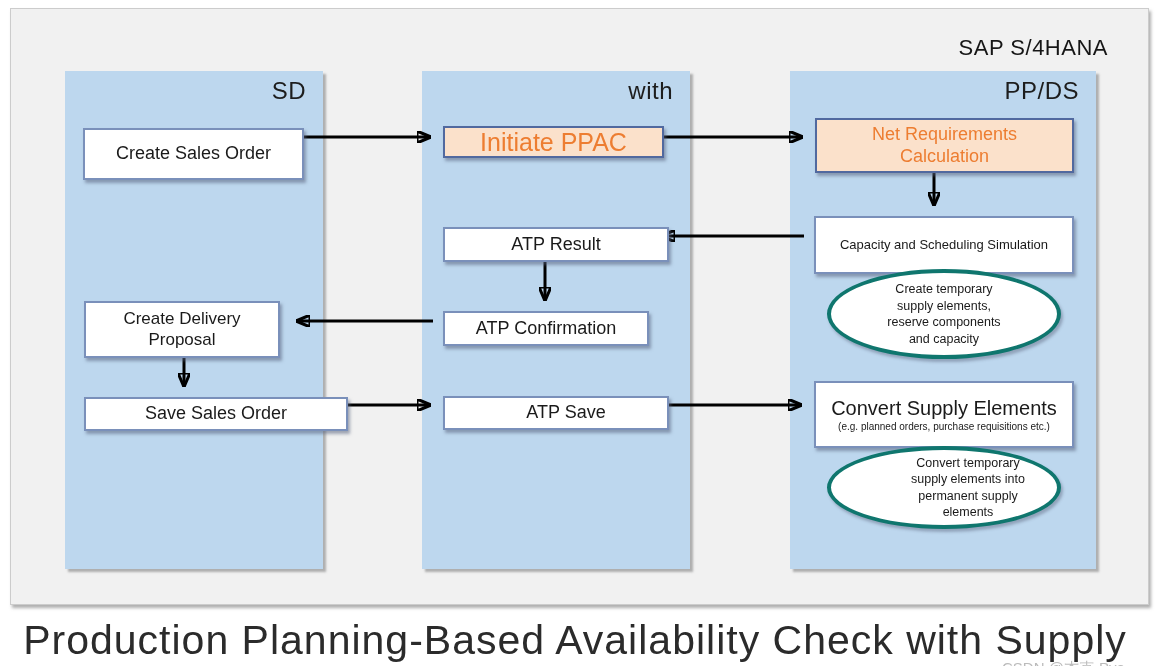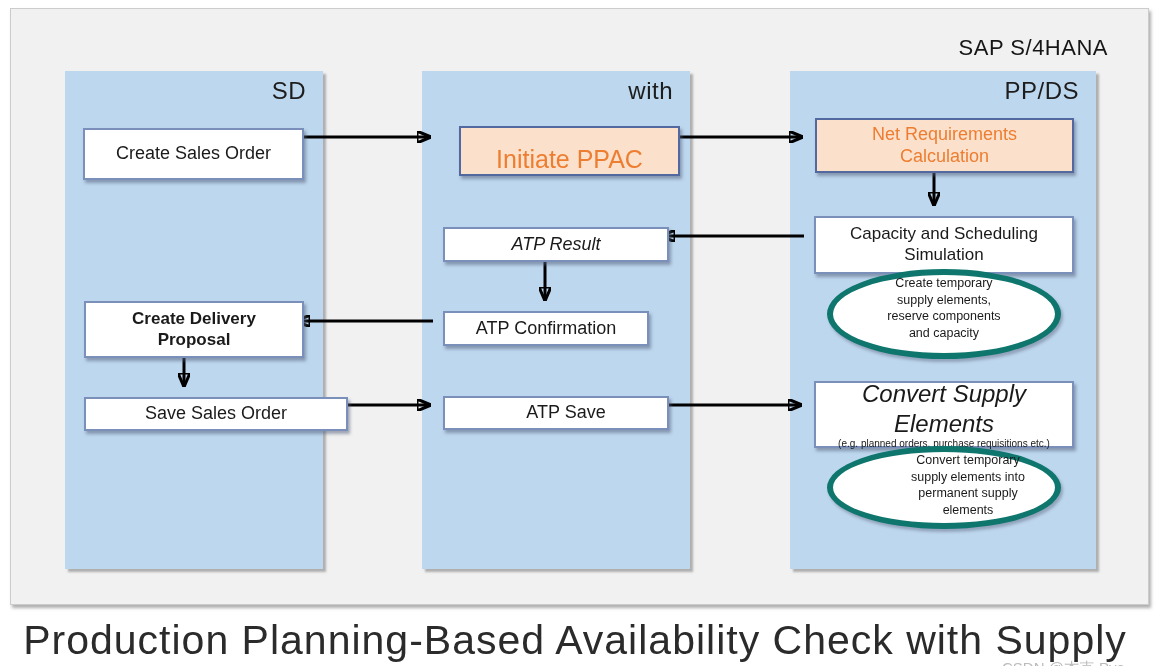--- a/index.html
+++ b/index.html
@@ -38,36 +38,36 @@
   }
   .node .wrap-160 { max-width: 165px; }
   .node .wrap-190 { max-width: 195px; }
   .node .wrap-240 { max-width: 244px; }
 
   .node-highlight {
     background: #fbe1cb; border-color: #51699f; color: #ed7d31;
   }
 
   .n-create-sales-order     { left: 72px;  top: 119px; width: 221px; height: 52px; }
-  .n-initiate-ppac          { left: 448px; top: 117px; width: 221px; height: 50px; font-size: 25px; justify-content: flex-end; }
+  .n-initiate-ppac          { left: 432px; top: 117px; width: 221px; height: 32px; font-size: 25px; }
   .n-net-requirements       { left: 804px; top: 109px; width: 259px; height: 55px; font-size: 18px; }
-  .n-atp-result             { left: 432px; top: 218px; width: 226px; height: 35px; font-style: italic; }
-  .n-capacity-sim           { left: 803px; top: 207px; width: 260px; height: 58px; font-size: 17px; }
+  .n-atp-result             { left: 432px; top: 218px; width: 226px; height: 35px; }
+  .n-capacity-sim           { left: 803px; top: 207px; width: 260px; height: 58px; font-size: 13px; }
   .n-atp-confirmation       { left: 432px; top: 302px; width: 206px; height: 35px; }
-  .n-create-delivery        { left: 73px;  top: 292px; width: 220px; height: 57px; font-size: 17px; font-weight: bold; }
+  .n-create-delivery        { left: 73px;  top: 292px; width: 196px; height: 57px; font-size: 17px; }
   .n-save-sales-order       { left: 73px;  top: 388px; width: 264px; height: 34px; }
   .n-atp-save               { left: 432px; top: 387px; width: 226px; height: 34px; padding-left: 20px; }
   .n-convert-supply         { left: 803px; top: 372px; width: 260px; height: 67px; }
-  .n-convert-supply .main   { font-size: 24px; font-style: italic; }
+  .n-convert-supply .main   { font-size: 20px; }
   .n-convert-supply .sub    { font-size: 10px; line-height: 1.18; color: #1a1a1a; }
 
   .ellipse {
     position: absolute; border-radius: 50%;
-    background: #ffffff; border: 6px solid #0f766e;
-    display: flex; justify-content: center; text-align: center;
+    background: #ffffff; border: 4px solid #0f766e;
+    display: flex; align-items: center; justify-content: center; text-align: center;
     font-size: 12.5px; line-height: 1.32; color: #1a1a1a; z-index: 6;
     box-shadow: 2px 3px 3px rgba(90,100,125,0.45);
   }
   .e-temp-supply  { left: 816px; top: 260px; width: 234px; height: 90px; }
   .e-perm-supply  { left: 816px; top: 437px; width: 234px; height: 83px; }
   .e-temp-supply span { max-width: 122px; }
   .e-perm-supply span { max-width: 126px; margin-left: 48px; }
 
   svg.arrows { position: absolute; left: 0; top: 0; z-index: 4; pointer-events: none; }
   svg.arrows path { stroke: #000000; stroke-width: 3; fill: none; }

